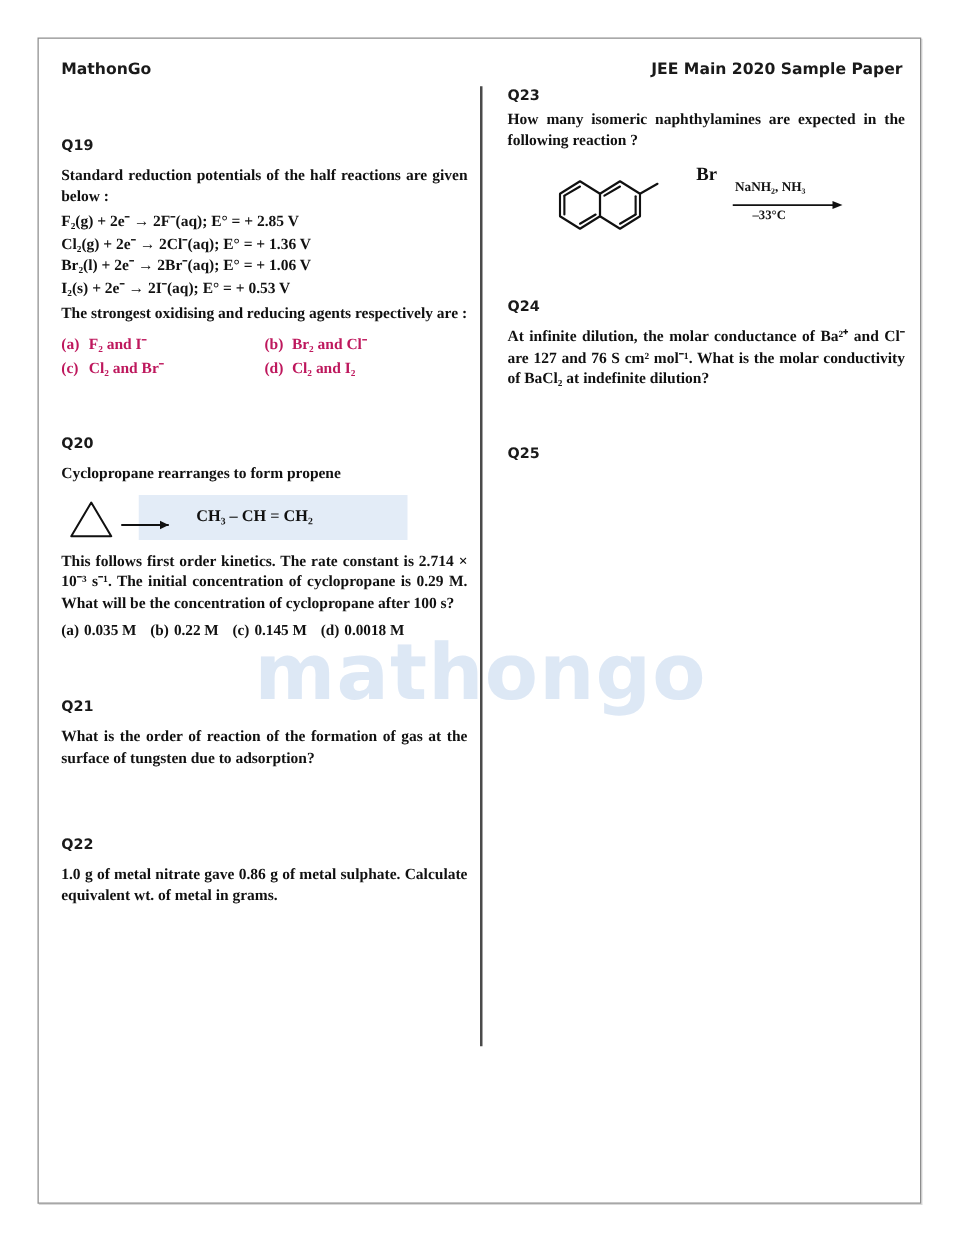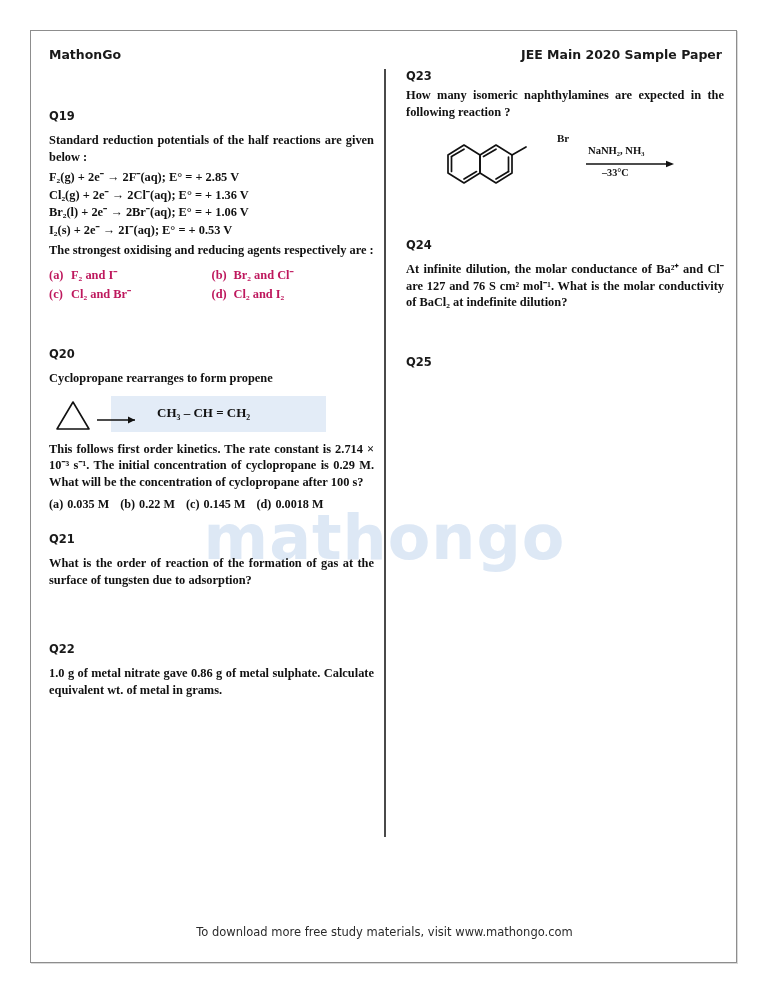--- a/index.html
+++ b/index.html
@@ -181,21 +181,21 @@
     position: relative;
     height: 72px;
     margin: 10px 0 4px 0;
   }
   #naphthalene-svg { position: absolute; left: 34px; top: 0; }
   #bromo-label {
     position: absolute;
     left: 151px;
     top: 2px;
     font-family: "Liberation Serif", serif;
-    font-size: 11px;
+    font-size: 15px;
     font-weight: 700;
     color: #111111;
   }
   #reagent-over {
     position: absolute;
     left: 182px;
     top: 15px;
     font-family: "Liberation Serif", serif;
     font-size: 10.6px;
     font-weight: 700;
@@ -284,21 +284,21 @@
         </svg>
         <div id="propene-formula">CH₃ – CH = CH₂</div>
       </div>
 
       <p class="qtext">This follows first order kinetics. The rate constant is 2.714 × 10⁻³ s⁻¹. The initial concentration of cyclopropane is 0.29 M. What will be the concentration of cyclopropane after 100 s?</p>
       <div class="opt-row-inline">
         <span><span class="lbl">(a)</span><span class="val">0.035 M</span></span><span><span class="lbl">(b)</span><span class="val">0.22 M</span></span><span><span class="lbl">(c)</span><span class="val">0.145 M</span></span><span><span class="lbl">(d)</span><span class="val">0.0018 M</span></span>
       </div>
     </div>
 
-    <div class="qblock" style="margin-top:20px;">
+    <div class="qblock" style="margin-top:46px;">
       <div class="qnum">Q21</div>
       <p class="qtext">What is the order of reaction of the formation of gas at the surface of tungsten due to adsorption?</p>
     </div>
 
     <div class="qblock" style="margin-top:54px;">
       <div class="qnum">Q22</div>
       <p class="qtext">1.0 g of metal nitrate gave 0.86 g of metal sulphate. Calculate equivalent wt. of metal in grams.</p>
     </div>
 
   </div>
@@ -342,17 +342,14 @@
       <div class="qnum">Q24</div>
       <p class="qtext">At infinite dilution, the molar conductance of Ba²⁺ and Cl⁻ are 127 and 76 S cm² mol⁻¹. What is the molar conductivity of BaCl₂ at indefinite dilution?</p>
     </div>
 
     <div class="qblock" style="margin-top:44px;">
       <div class="qnum">Q25</div>
     </div>
 
   </div>
 
-  <div id="footer">
-    <span id="footer-text">To download more free study materials, visit www.mathongo.com</span>
-  </div>
 
 </div>
 
 </body></html>

